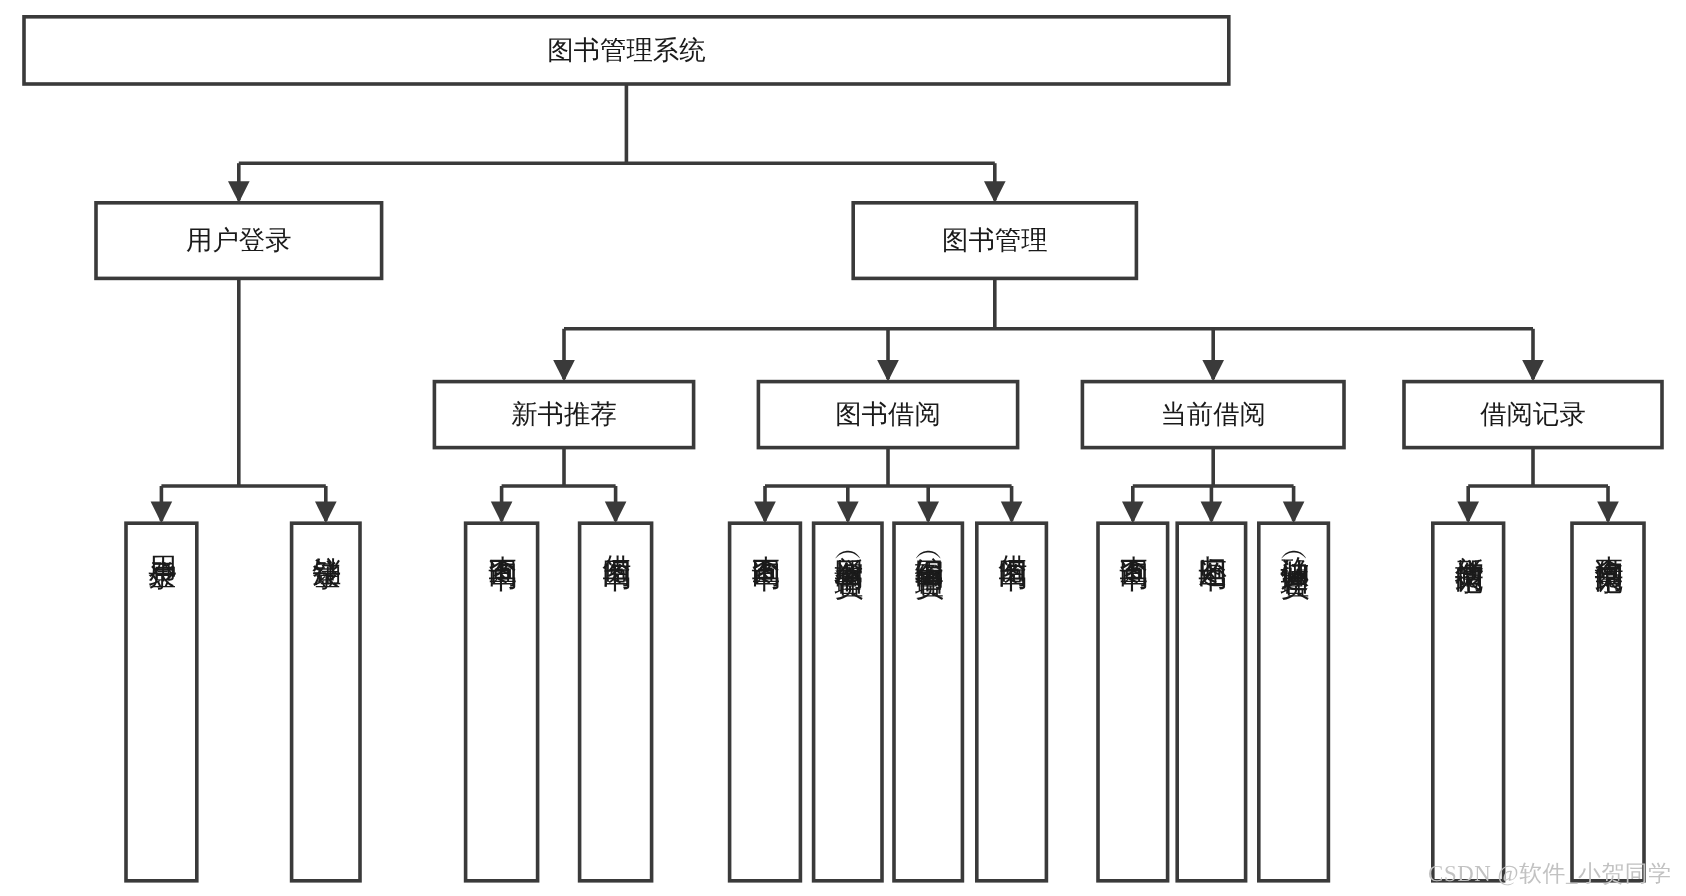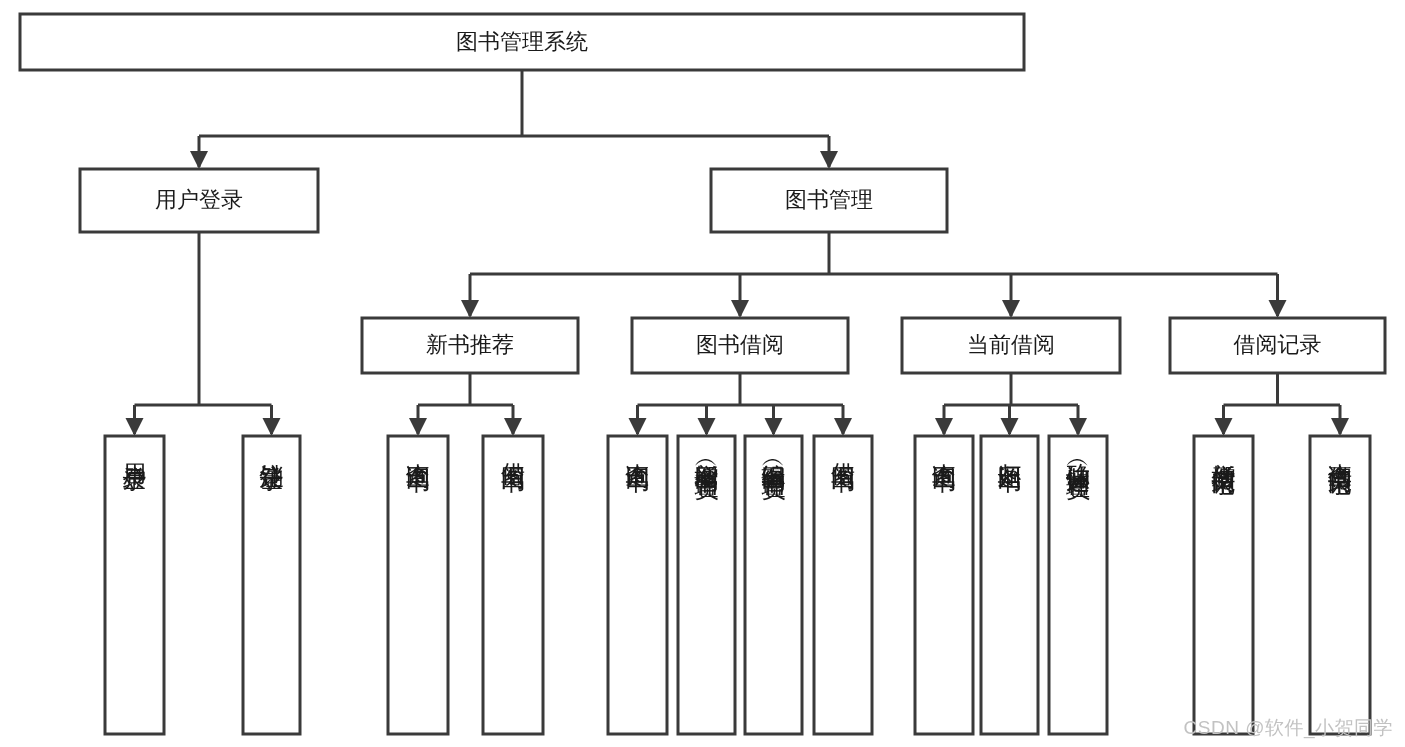--- a/index.html
+++ b/index.html
@@ -66,21 +66,21 @@
     font-size: 24px;
     line-height: 1;
     color: #1a1a1a;
     letter-spacing: 2px;
     white-space: nowrap;
   }
   .watermark {
     position: absolute;
     right: 12px;
     bottom: 6px;
-    font-family: Liberation Sans, sans-serif;
+    font-family: Liberation Serif, serif;
     font-size: 19px;
     color: #c2c2c2;
     letter-spacing: 0.5px;
     user-select: none;
   }
 </style>
 </head>
 <body>
 
 <div id="diagram-root">

